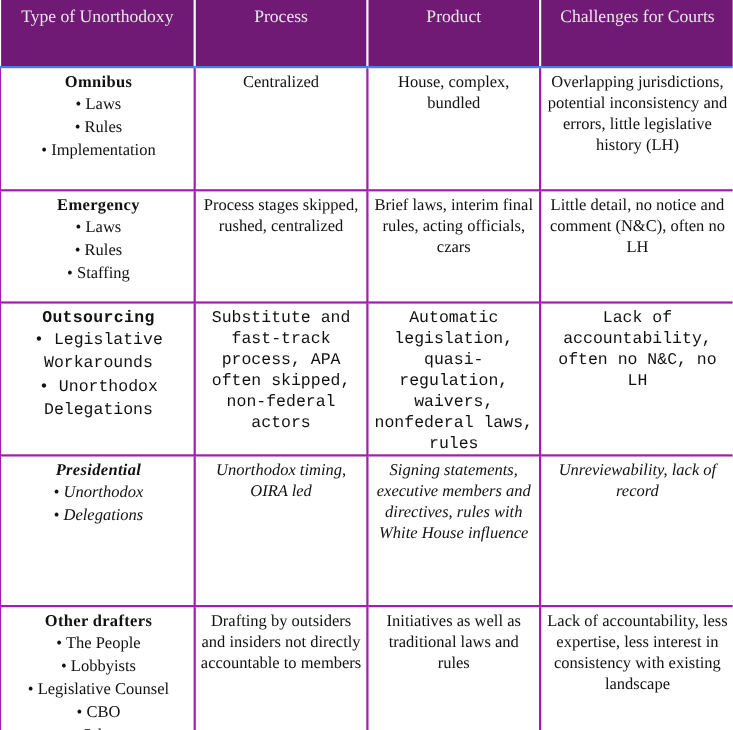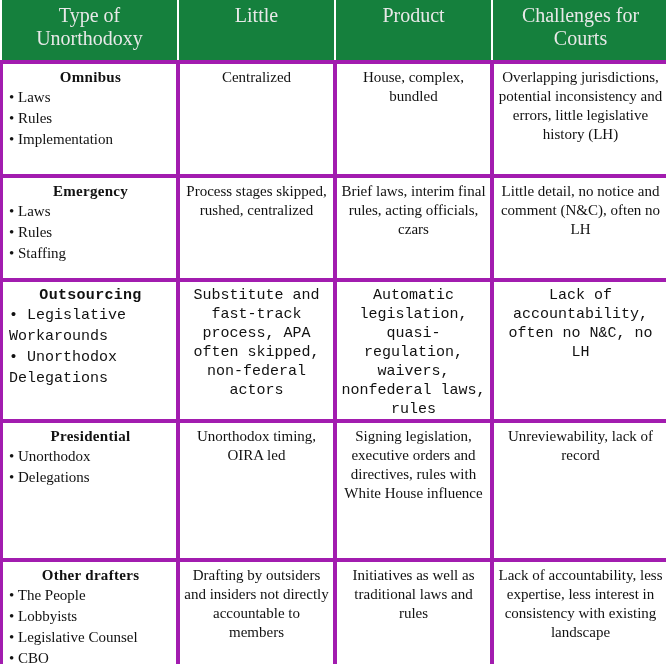--- a/index.html
+++ b/index.html
@@ -1,42 +1,42 @@
 <!DOCTYPE html>
 <html><head>
 <meta charset="utf-8">
 <style>
   html, body { margin:0; padding:0; background:#fff; }
   body { width:666px; height:664px; overflow:hidden; font-family:"Liberation Serif", serif; color:#111; }
   table { border-collapse:collapse; table-layout:fixed; width:668px; margin-left:-1px; margin-top:-1px; }
   col.c1 { width:177px; } col.c2 { width:157px; } col.c3 { width:157px; } col.c4 { width:177px; }
-  th { background:#15803d; color:#e8e8e8; font-weight:normal; font-size:20px; line-height:23px; height:56px; vertical-align:top; padding:5px 4px 0; border:2px solid #fff; border-top:none; border-bottom:2px solid #3b82f6; }
-  td { border:4px solid #a21caf; vertical-align:top; font-size:15px; line-height:19px; padding:4px 4px 0; text-align:center; }
+  th { background:#701a75; color:#e8e8e8; font-weight:normal; font-size:16px; line-height:23px; height:56px; vertical-align:top; padding:5px 4px 0; border:2px solid #fff; border-top:none; border-bottom:2px solid #3b82f6; }
+  td { border:2px solid #a21caf; vertical-align:top; font-size:15px; line-height:19px; padding:4px 4px 0; text-align:center; }
   td.type { text-align:left; padding-left:6px; }
   .type-title { font-weight:bold; text-align:center; display:block; letter-spacing:0.3px; }
-  .bullets { list-style:none; margin:0; padding:0; }
+  .bullets { list-style:none; margin:0; padding:0;text-align:center; }
   .bullets li { line-height:21px; }
   .bullets li::before { content:"• "; }
   tr.r1 td { height:106px; } tr.r2 td { height:96px; } tr.r3 td { height:113px;font-family:Liberation Mono, monospace; }
-  tr.r4 td { height:131px; } tr.r5 td { height:150px; }
+  tr.r4 td { height:131px;font-style:italic; } tr.r5 td { height:150px; }
 </style>
 </head>
 <body>
 
 <table>
   <colgroup>
       <col class="c1">
       <col class="c2">
       <col class="c3">
       <col class="c4">
     </colgroup>
   <thead>
     <tr>
       <th>Type of Unorthodoxy</th>
-      <th>Little</th>
+      <th>Process</th>
       <th>Product</th>
       <th>Challenges for Courts</th>
     </tr>
   </thead>
   <tbody>
     <tr class="r1">
       <td class="type">
         <span class="type-title">Omnibus</span>
         <ul class="bullets">
           <li>Laws</li>
@@ -75,21 +75,21 @@
     </tr>
     <tr class="r4">
       <td class="type">
         <span class="type-title">Presidential</span>
         <ul class="bullets">
           <li>Unorthodox</li>
           <li>Delegations</li>
         </ul>
       </td>
       <td>Unorthodox timing, OIRA led</td>
-      <td>Signing legislation, executive orders and directives, rules with White House influence</td>
+      <td>Signing statements, executive members and directives, rules with White House influence</td>
       <td>Unreviewability, lack of record</td>
     </tr>
     <tr class="r5">
       <td class="type">
         <span class="type-title">Other drafters</span>
         <ul class="bullets">
           <li>The People</li>
           <li>Lobbyists</li>
           <li>Legislative Counsel</li>
           <li>CBO</li>

